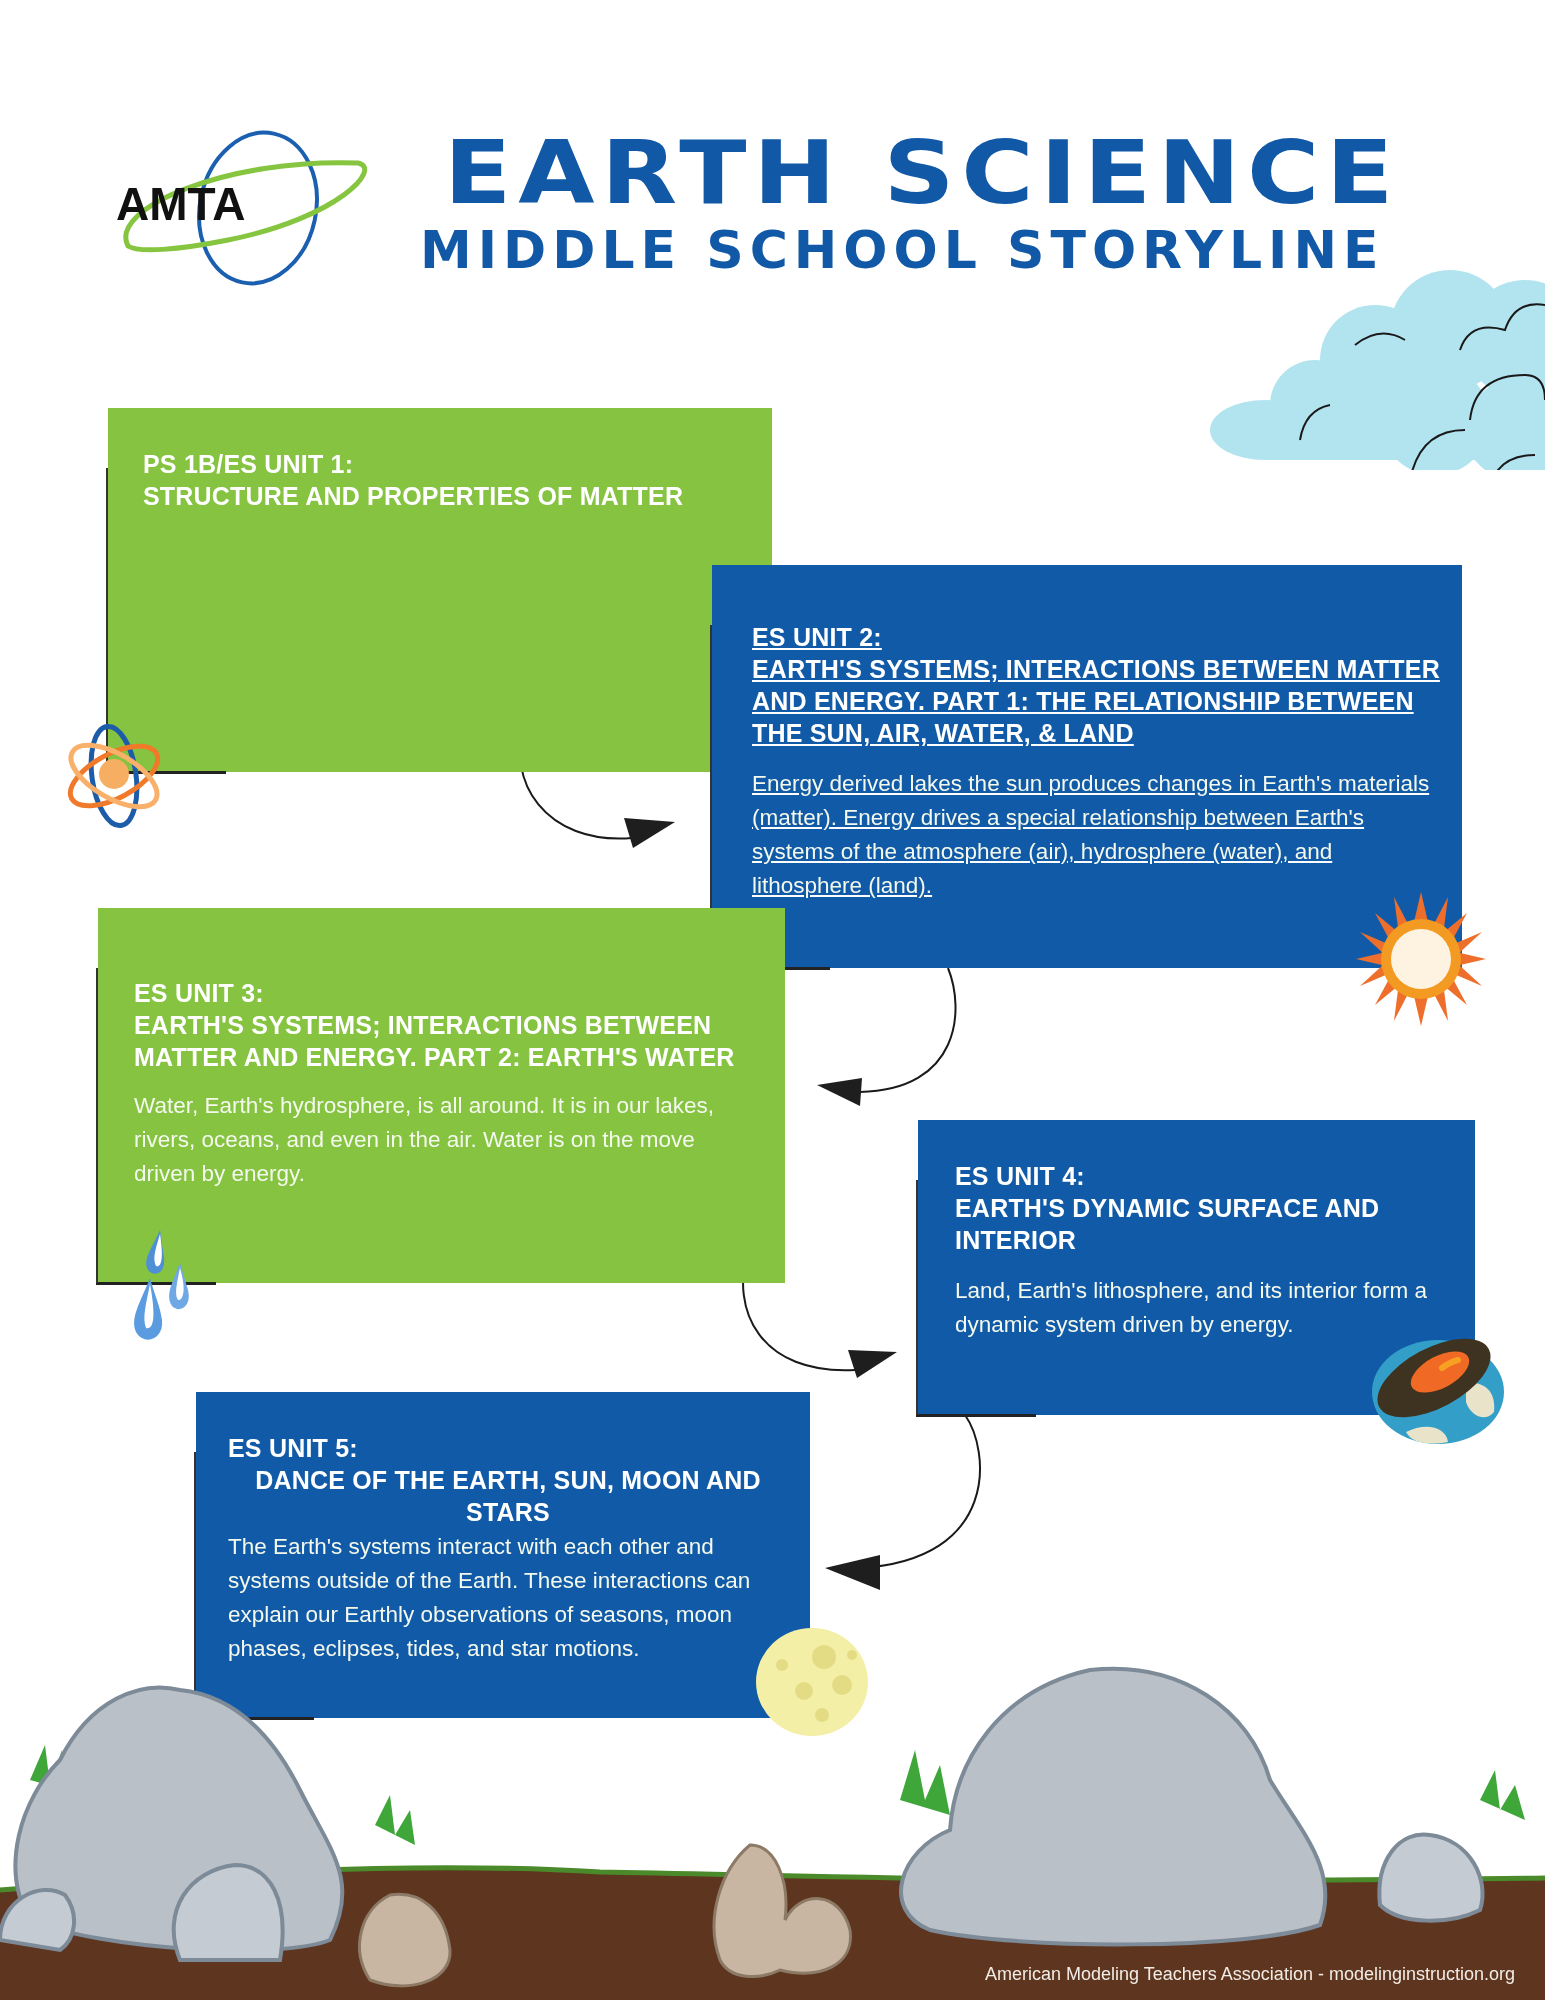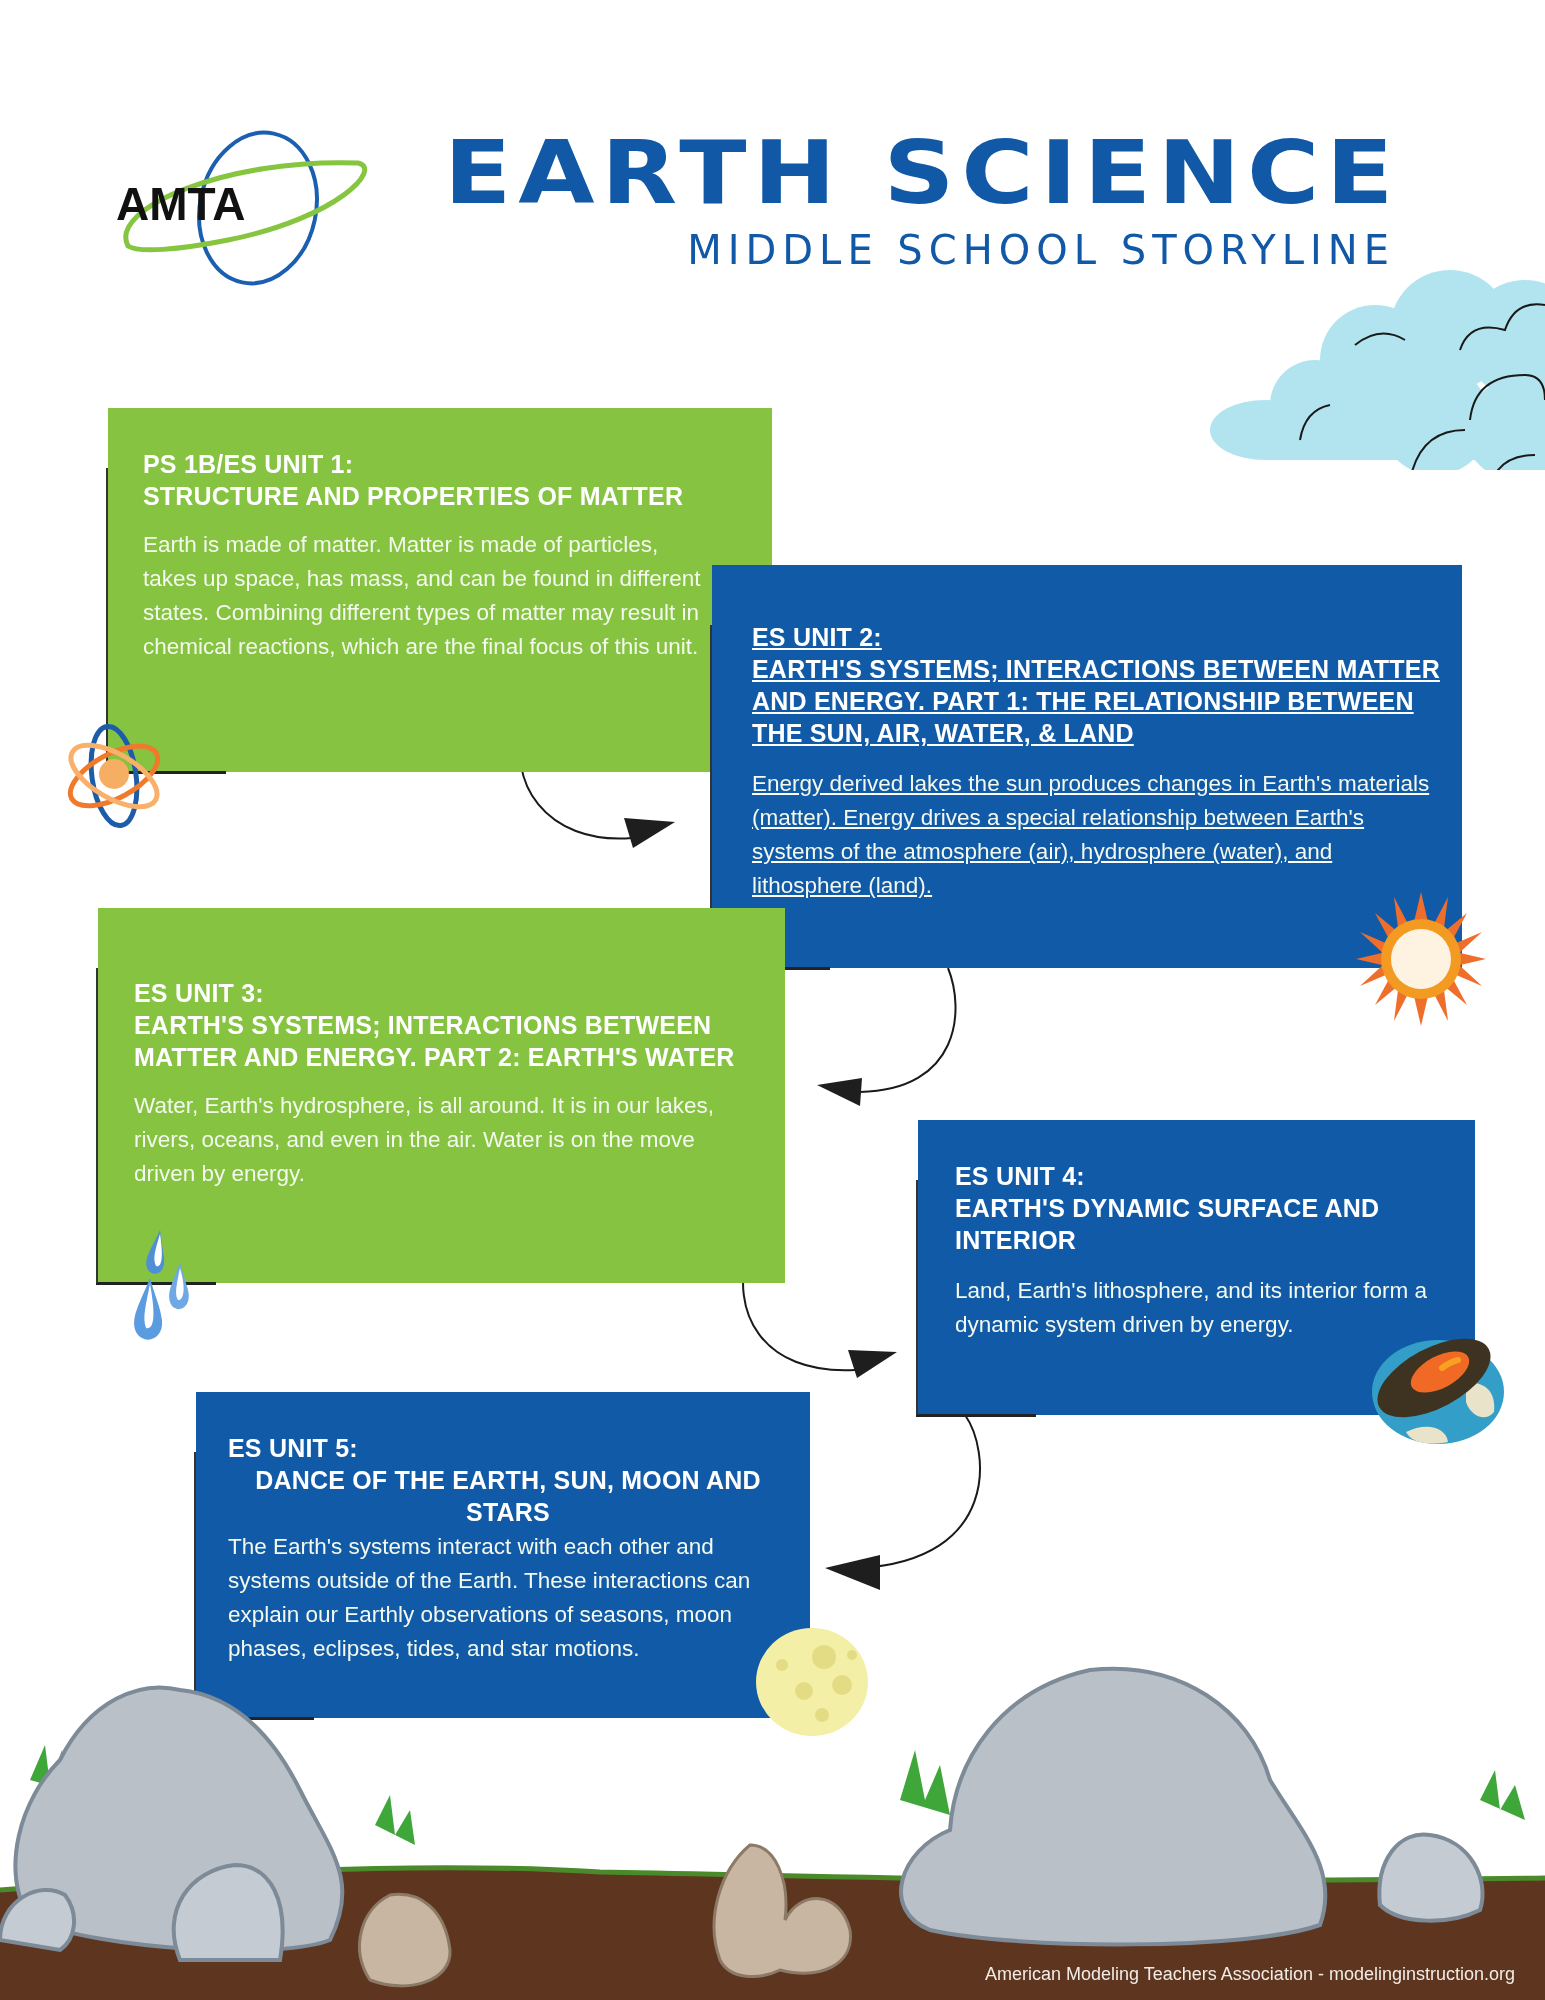--- a/index.html
+++ b/index.html
@@ -8,23 +8,23 @@
       background:#ffffff; font-family:"Liberation Sans", sans-serif;
     }
     .abs { position:absolute; }
     .title {
       left:420px; top:128px; width:980px; text-align:right;
       color:#1159a6; font-family:"DejaVu Sans", sans-serif; font-weight:bold;
       font-size:88px; letter-spacing:6px; line-height:90px;
       transform:scaleX(1.12); transform-origin:right center;
     }
     .subtitle {
-      left:420px; top:222px; width:975px; text-align:right;
-      color:#1159a6; font-family:"DejaVu Sans", sans-serif; font-weight:normal;
-      font-size:40px; letter-spacing:6px; line-height:56px;
+      left:420px; top:222px; width:975px; text-align:left;
+      color:#1159a6; font-family:"DejaVu Sans", sans-serif; font-weight:bold;
+      font-size:52px; letter-spacing:6px; line-height:56px;
     }
     .box {
       position:absolute; box-sizing:border-box; color:#ffffff;
     }
     .box.green { background:#85c341; }
     .box.blue { background:#115aa7; }
     .box .edge-b { position:absolute; left:-2px; bottom:-2px; width:120px; height:3px; background:#222; }
     .box .edge-l { position:absolute; left:-2px; top:60px; bottom:0; width:2px; background:#333; }
     .box h2 {
       margin:0; font-family:"Liberation Sans", sans-serif; font-weight:bold;
@@ -85,21 +85,20 @@
     <polygon points="848,1350 897,1352 857,1378"></polygon>
     <polygon points="825,1568 880,1555 880,1590"></polygon>
   </g>
 </svg>
 
 <div class="box green" style="left:108px;top:408px;width:664px;height:364px;padding:40px 34px 0 35px;">
   <div class="edge-b"></div>
   <div class="edge-l"></div>
   <h2>PS 1B/ES UNIT 1:</h2>
   <h2>STRUCTURE AND PROPERTIES OF MATTER</h2>
-  <p style="margin-top:16px;width:565px;">Earth is made of matter. Matter is made of particles, takes up space, has mass, and can be found in different states. Combining different types of matter may result in chemical reactions, which are the final focus of this unit.</p>
 </div>
 
 <div class="box blue" style="left:712px;top:565px;width:750px;height:403px;padding:50px 30px 0 40px;text-decoration:underline;">
   <div class="edge-b"></div>
   <div class="edge-l"></div>
   <h2 style="margin-top:6px;">ES UNIT 2:</h2>
   <h2 style="width:690px;">EARTH'S SYSTEMS; INTERACTIONS BETWEEN MATTER AND ENERGY. PART 1: THE RELATIONSHIP BETWEEN THE SUN, AIR, WATER, &amp; LAND</h2>
   <p style="margin-top:18px;width:680px;">Energy derived lakes the sun produces changes in Earth's materials (matter). Energy drives a special relationship between Earth's systems of the atmosphere (air), hydrosphere (water), and lithosphere (land).</p>
 </div>
 

